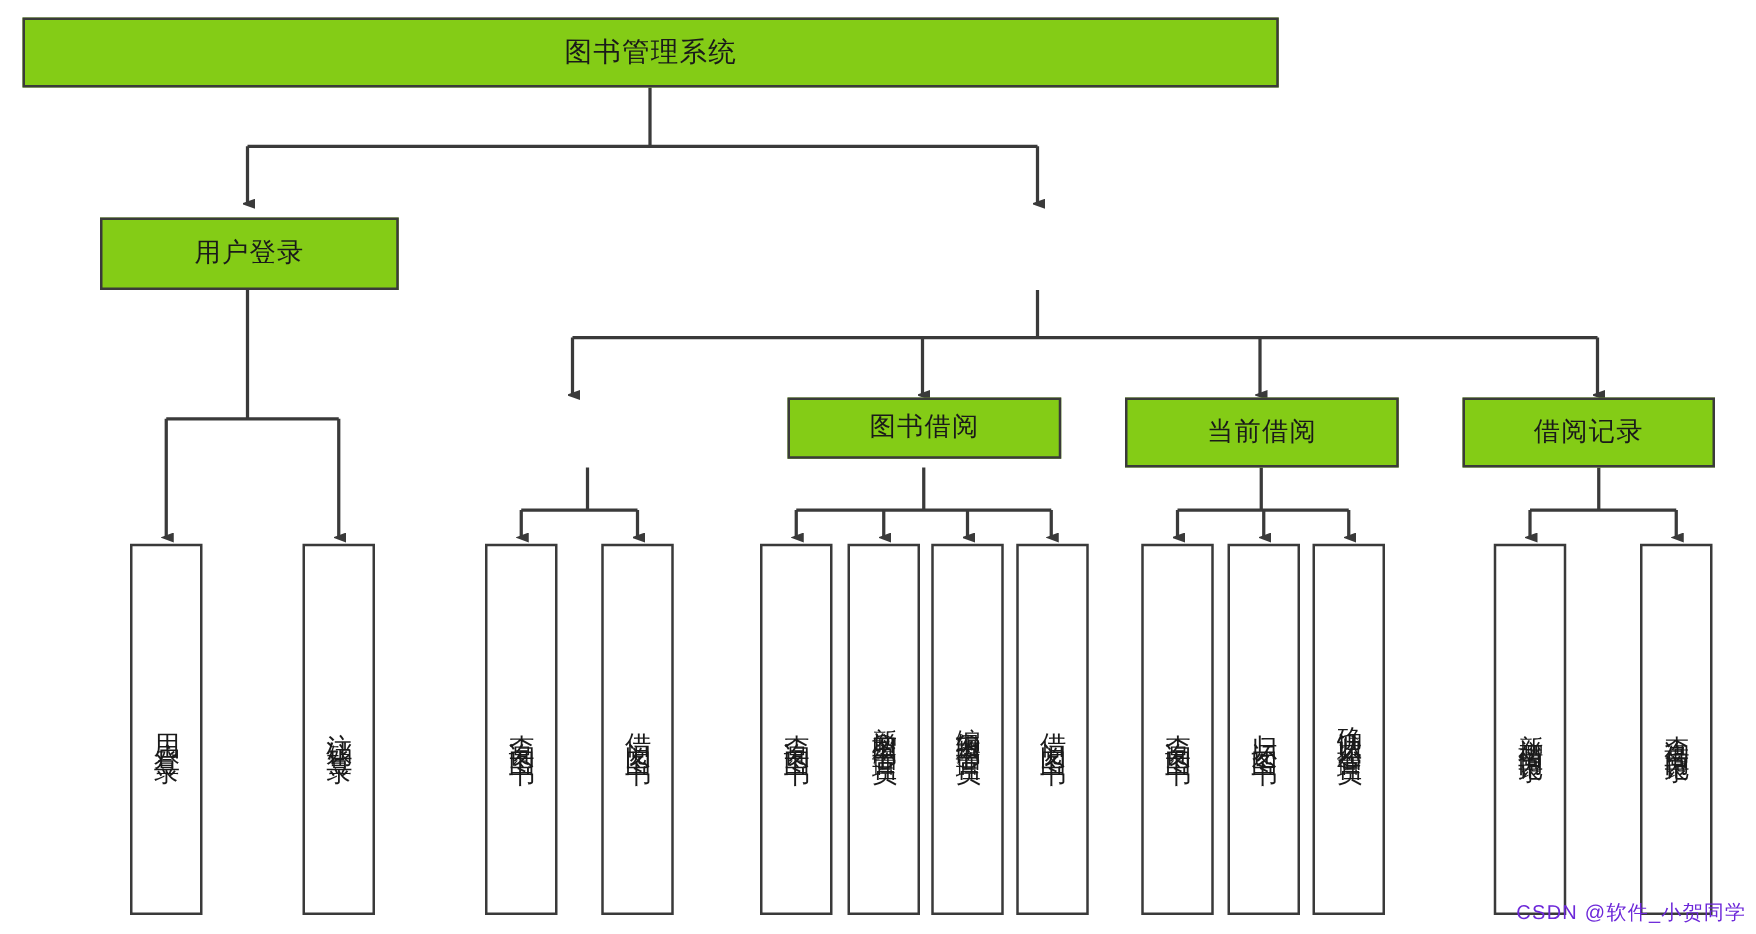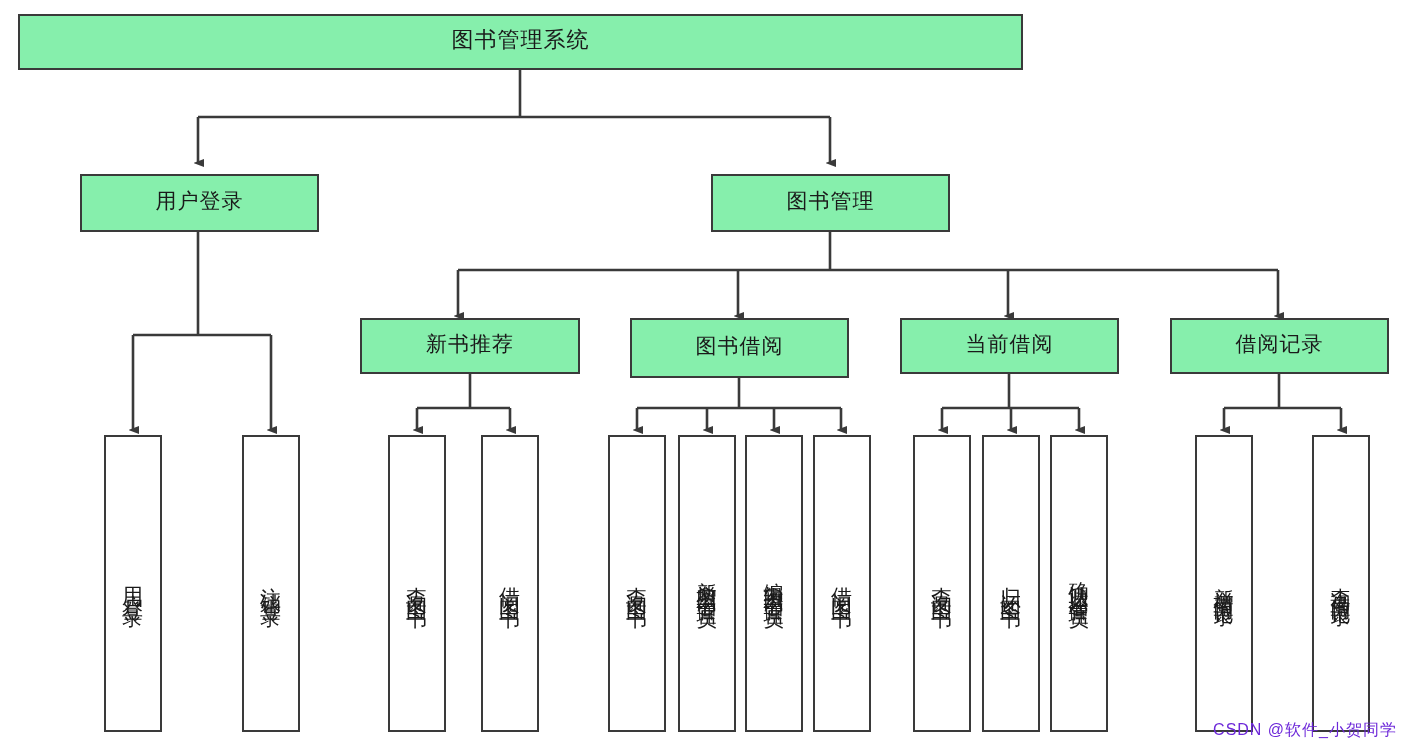--- a/index.html
+++ b/index.html
@@ -9,27 +9,26 @@
     font-family:"Liberation Sans","DejaVu Sans",sans-serif;
     overflow:hidden;
     position:relative;
   }
   #canvas{position:absolute;left:0;top:0;width:1405px;height:747px;}
   svg.lines{position:absolute;left:0;top:0;width:1405px;height:747px;pointer-events:none;}
 
   .node{
     position:absolute;
     box-sizing:border-box;
-    background:#86efac;
+    background:#84cc16;
     border:2px solid #3a3a3a;
     display:flex;
     align-items:center;
     justify-content:center;
     color:#1a1a1a;
-    font-family:Liberation Mono, monospace;
   }
   .node .lbl{
     font-size:21px;
     line-height:1.25;
     letter-spacing:1px;
     white-space:nowrap;
   }
   .node.root .lbl{font-size:22px;}
   .node.lvl2 .lbl{font-size:21px;}
   .node.lvl3 .lbl{font-size:21px;}
@@ -121,34 +120,28 @@
     </g>
   </svg>
 
   <div class="node root" style="left:18px;top:14px;width:1005px;height:56px;">
     <span class="lbl">图书管理系统</span>
   </div>
 
   <div class="node lvl2" style="left:80px;top:174px;width:239px;height:58px;">
     <span class="lbl">用户登录</span>
   </div>
-  <div class="node lvl2" style="left:711px;top:174px;width:239px;height:58px;">
-    <span class="lbl">图书管理</span>
-  </div>
 
-  <div class="node lvl3" style="left:360px;top:318px;width:220px;height:56px;">
-    <span class="lbl">新书推荐</span>
-  </div>
-  <div class="node lvl3" style="left:630px;top:318px;width:219px;height:60px;">
+  <div class="node lvl3" style="left:630px;top:318px;width:219px;height:49px;">
     <span class="lbl">图书借阅</span>
   </div>
   <div class="node lvl3" style="left:900px;top:318px;width:219px;height:56px;text-align:center;">
     <span class="lbl">当前借阅</span>
   </div>
-  <div class="node lvl3" style="left:1170px;top:318px;width:219px;height:56px;">
+  <div class="node lvl3" style="left:1170px;top:318px;width:202px;height:56px;">
     <span class="lbl">借阅记录</span>
   </div>
 
   <div class="leaf" style="left:104px;top:435px;width:58px;height:297px;">
     <span class="vlbl">用户登录</span>
   </div>
   <div class="leaf" style="left:242px;top:435px;width:58px;height:297px;">
     <span class="vlbl">注销登录</span>
   </div>
 

